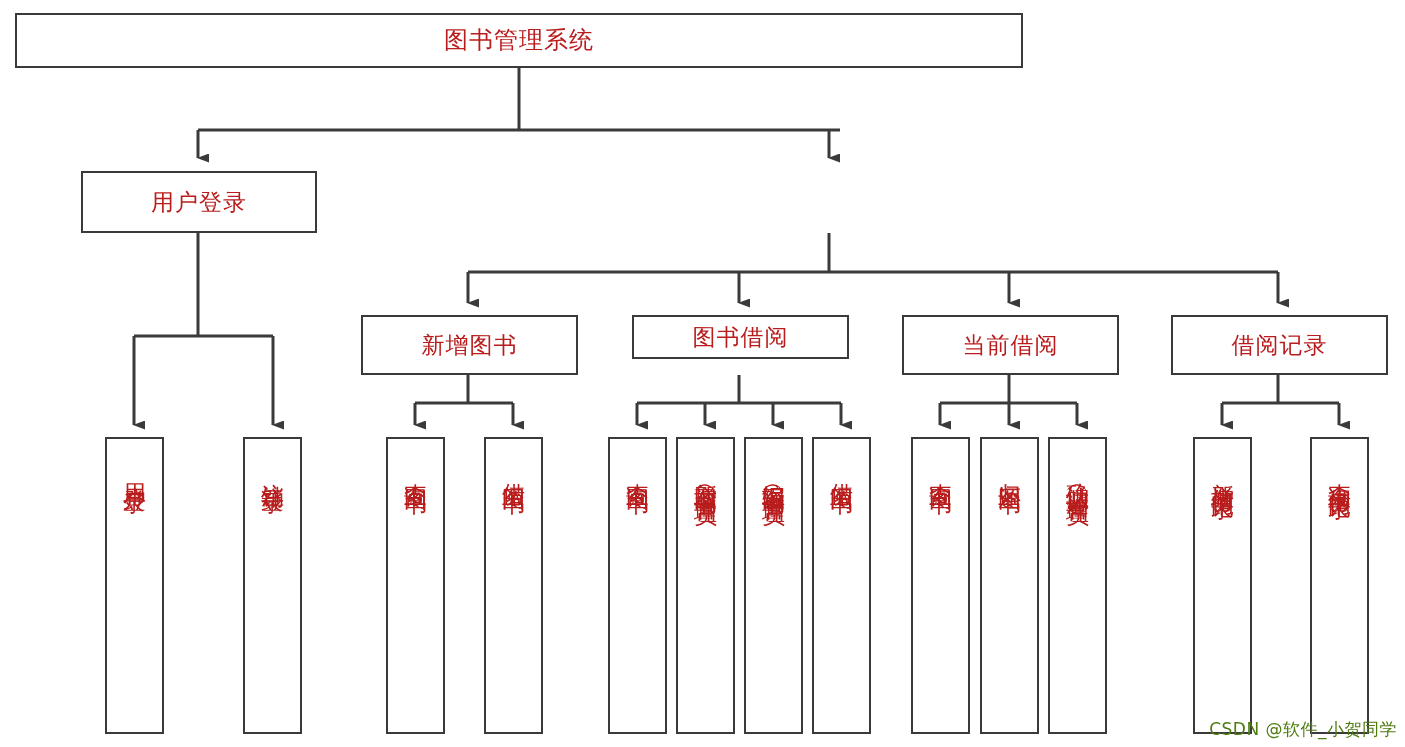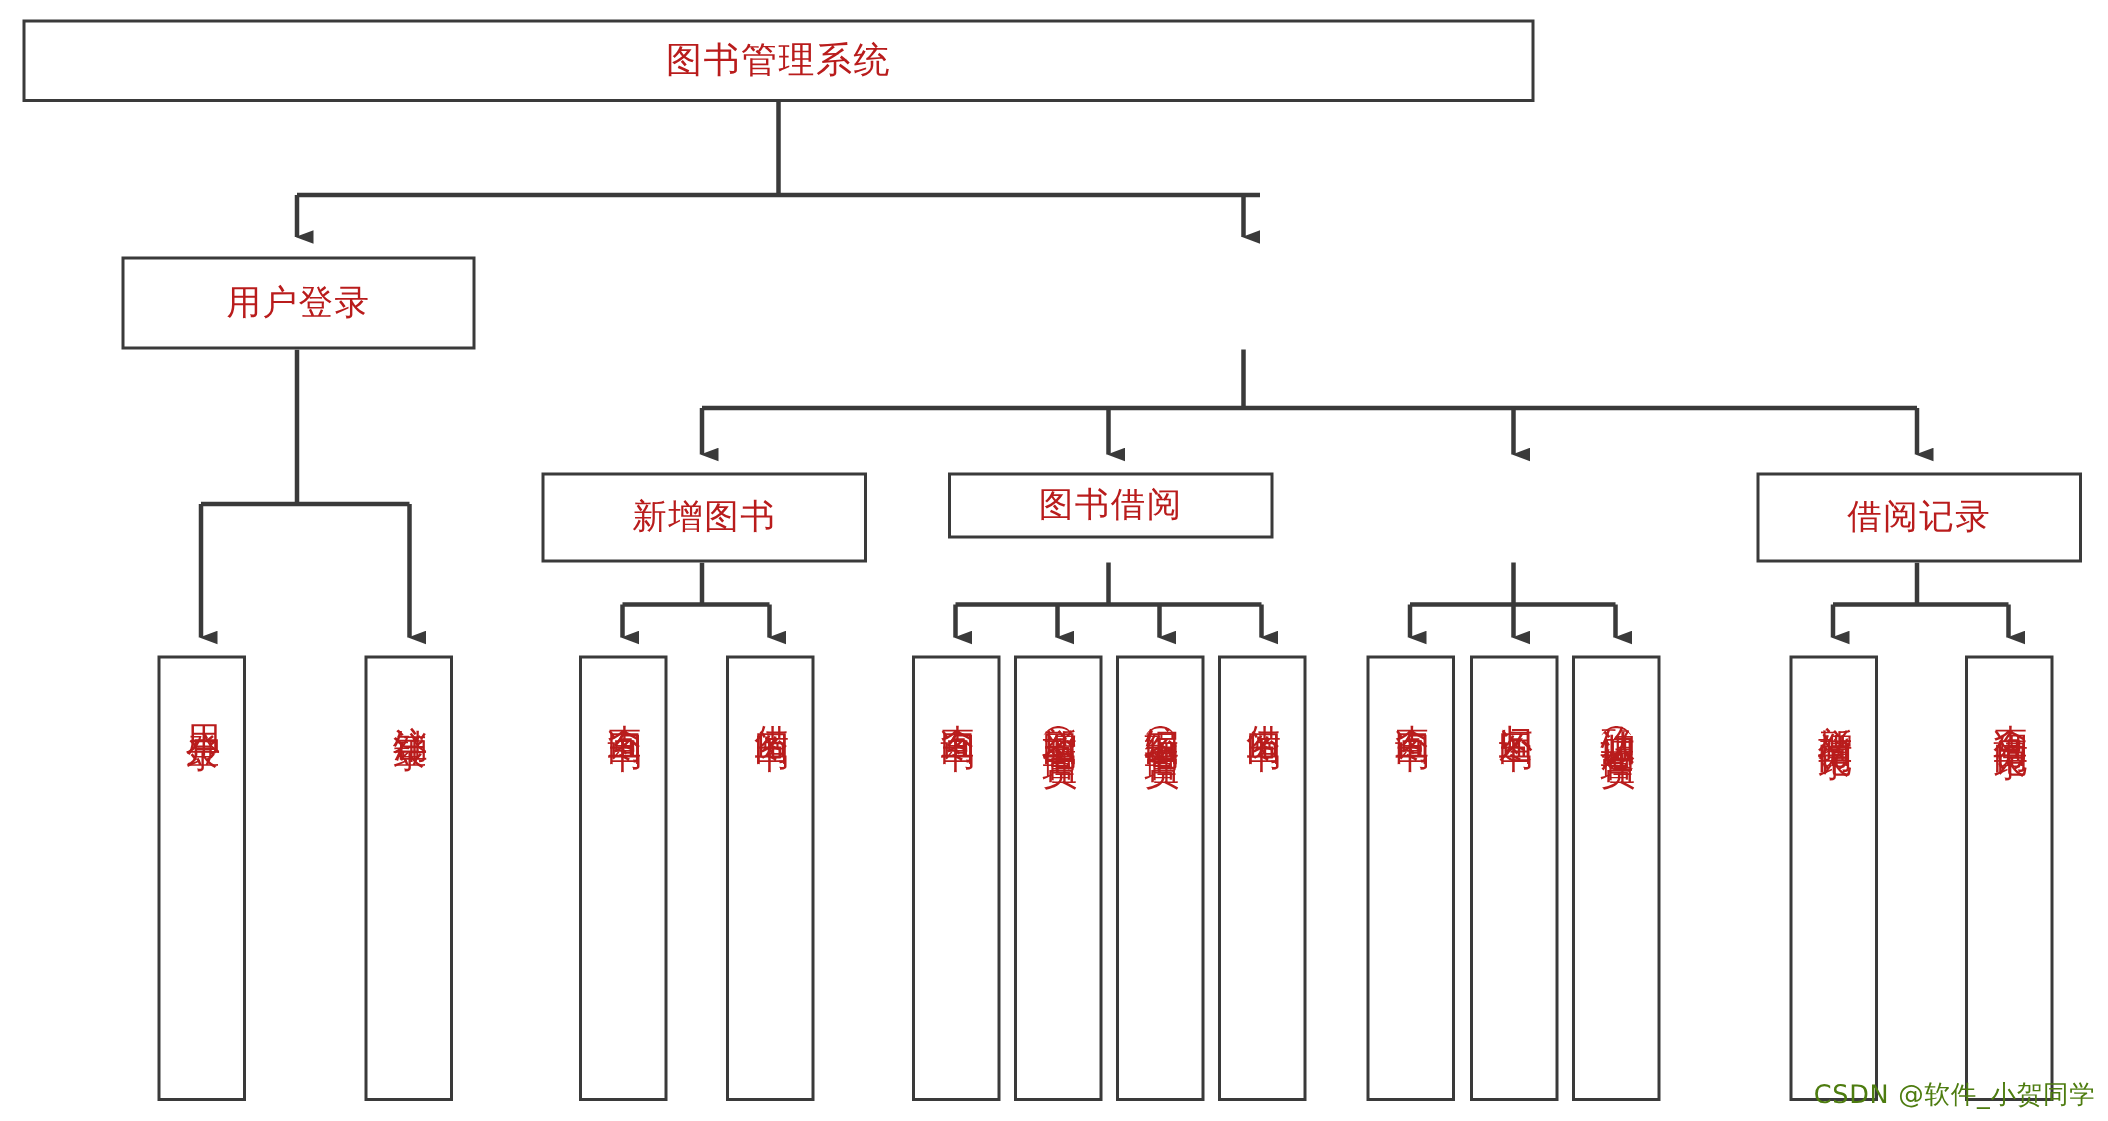--- a/index.html
+++ b/index.html
@@ -136,20 +136,23 @@
   <div class="node h" style="left:81px; top:171px; width:236px; height:62px;">
     <span class="node-label">用户登录</span>
   </div>
 
   <div class="node h" style="left:361px; top:315px; width:217px; height:60px;">
     <span class="node-label">新增图书</span>
   </div>
   <div class="node h" style="left:632px; top:315px; width:217px; height:44px;">
     <span class="node-label">图书借阅</span>
   </div>
+  <div class="node h" style="left:902px; top:315px; width:217px; height:60px;">
+    <span class="node-label">当前借阅</span>
+  </div>
   <div class="node h" style="left:1171px; top:315px; width:217px; height:60px;">
     <span class="node-label">借阅记录</span>
   </div>
 
   <div class="node v" style="left:105px; top:437px; width:59px; height:297px;">
     <span class="node-label">用户登录</span>
   </div>
   <div class="node v" style="left:243px; top:437px; width:59px; height:297px;">
     <span class="node-label">注销登录</span>
   </div>

